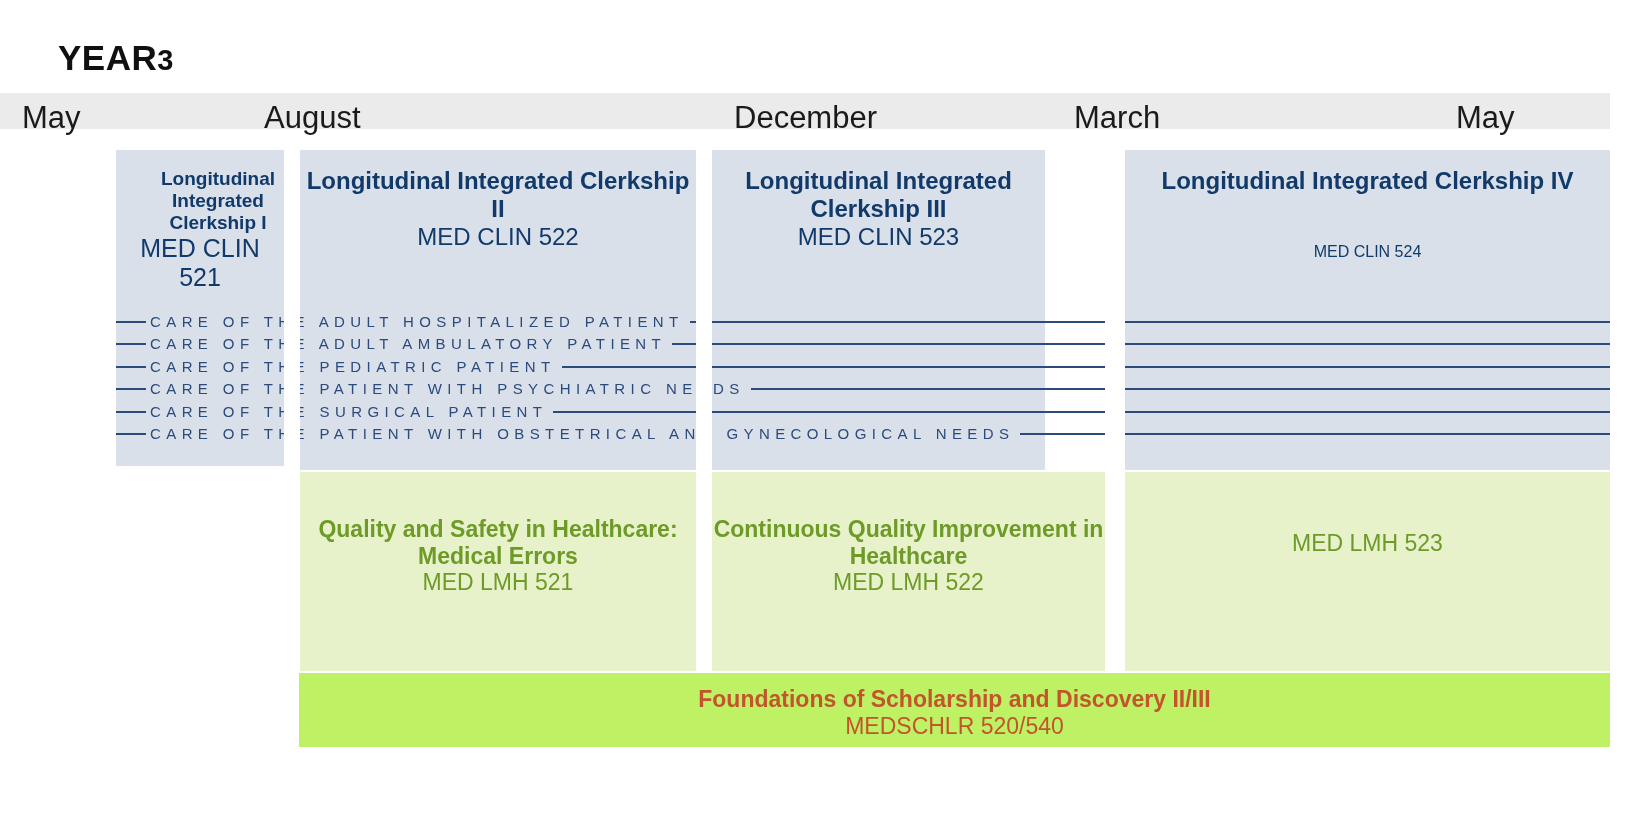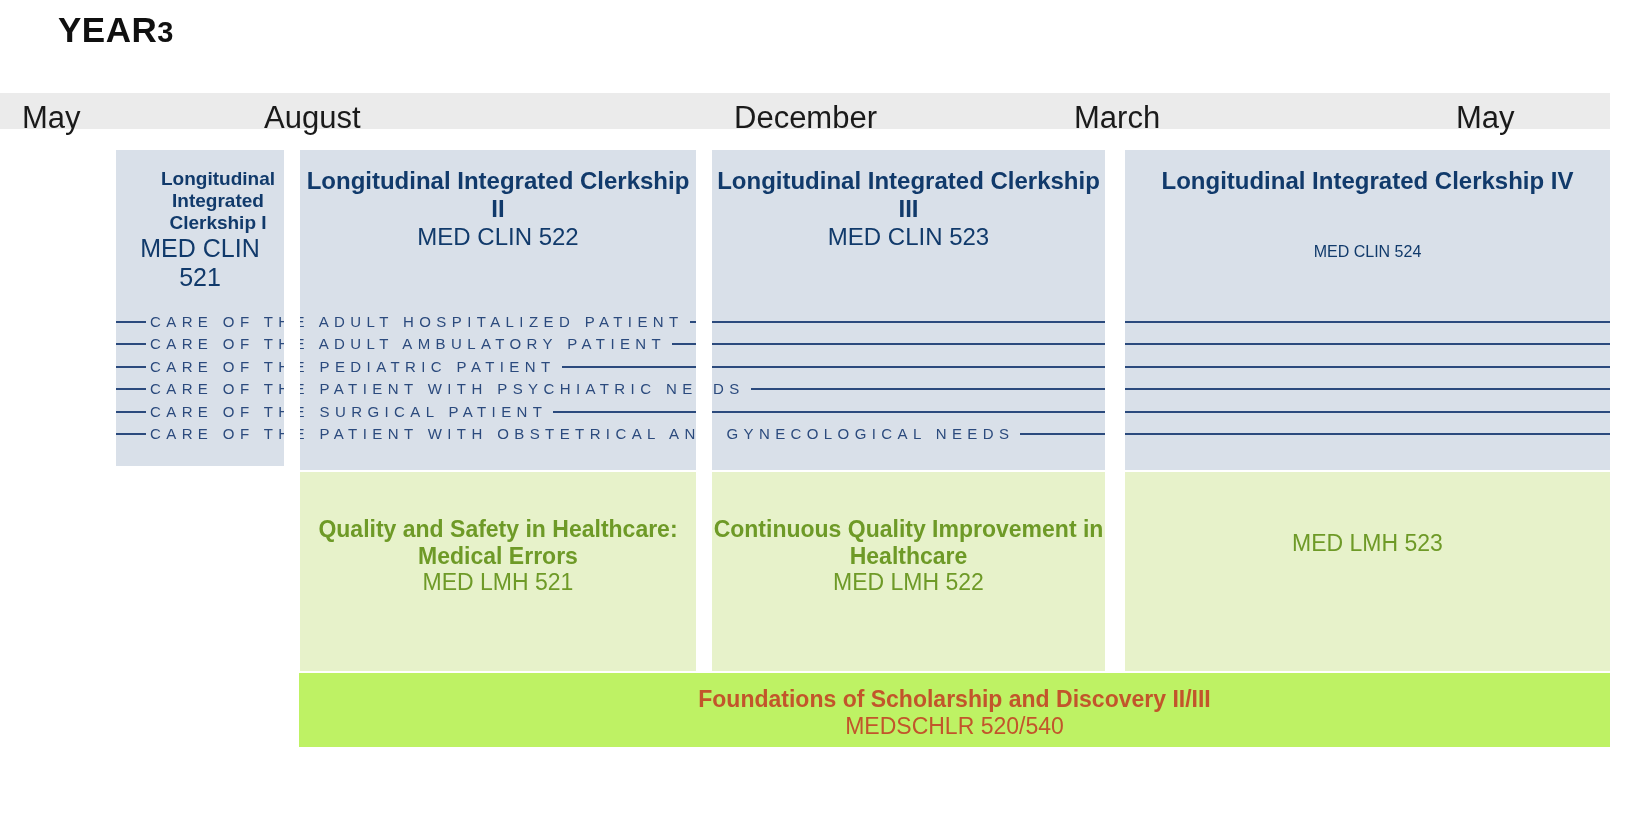--- a/index.html
+++ b/index.html
@@ -13,21 +13,21 @@
     position: relative;
     overflow: hidden;
     font-family: "Liberation Sans", sans-serif;
     -webkit-font-smoothing: antialiased;
   }
 
   
   .year-title {
     position: absolute;
     left: 58px;
-    top: 12px;
+    top: 40px;
     font-size: 35px;
     font-weight: bold;
     color: #101010;
     letter-spacing: 0.5px;
     line-height: 1;
     white-space: nowrap;
   }
   .year-title .ynum {
     font-size: 29px;
   }
@@ -91,21 +91,21 @@
   #clerkship-1 { left: 116px; top: 150px; width: 168px; height: 316px; }
   #clerkship-1 .inner { padding-top: 18px; }
   #clerkship-1 .title { font-size: 19px; padding-left: 36px; }
   #clerkship-1 .code  { font-size: 25px; }
 
   #clerkship-2 { left: 300px; top: 150px; width: 396px; height: 320px; }
   #clerkship-2 .inner { padding-top: 17px; }
   #clerkship-2 .title { font-size: 24px; }
   #clerkship-2 .code  { font-size: 24px; }
 
-  #clerkship-3 { left: 712px; top: 150px; width: 393px; height: 320px; }
+  #clerkship-3 { left: 712px; top: 150px; width: 333px; height: 320px; }
   #clerkship-3 .inner { padding-top: 17px; }
   #clerkship-3 .title { font-size: 24px; }
   #clerkship-3 .code  { font-size: 24px; }
 
   #clerkship-4 { left: 1125px; top: 150px; width: 485px; height: 320px; }
   #clerkship-4 .inner { padding-top: 17px; text-align: center; }
   #clerkship-4 .title { font-size: 24px; }
   #clerkship-4 .code  { font-size: 16px; margin-top: 48px; }
 
   

